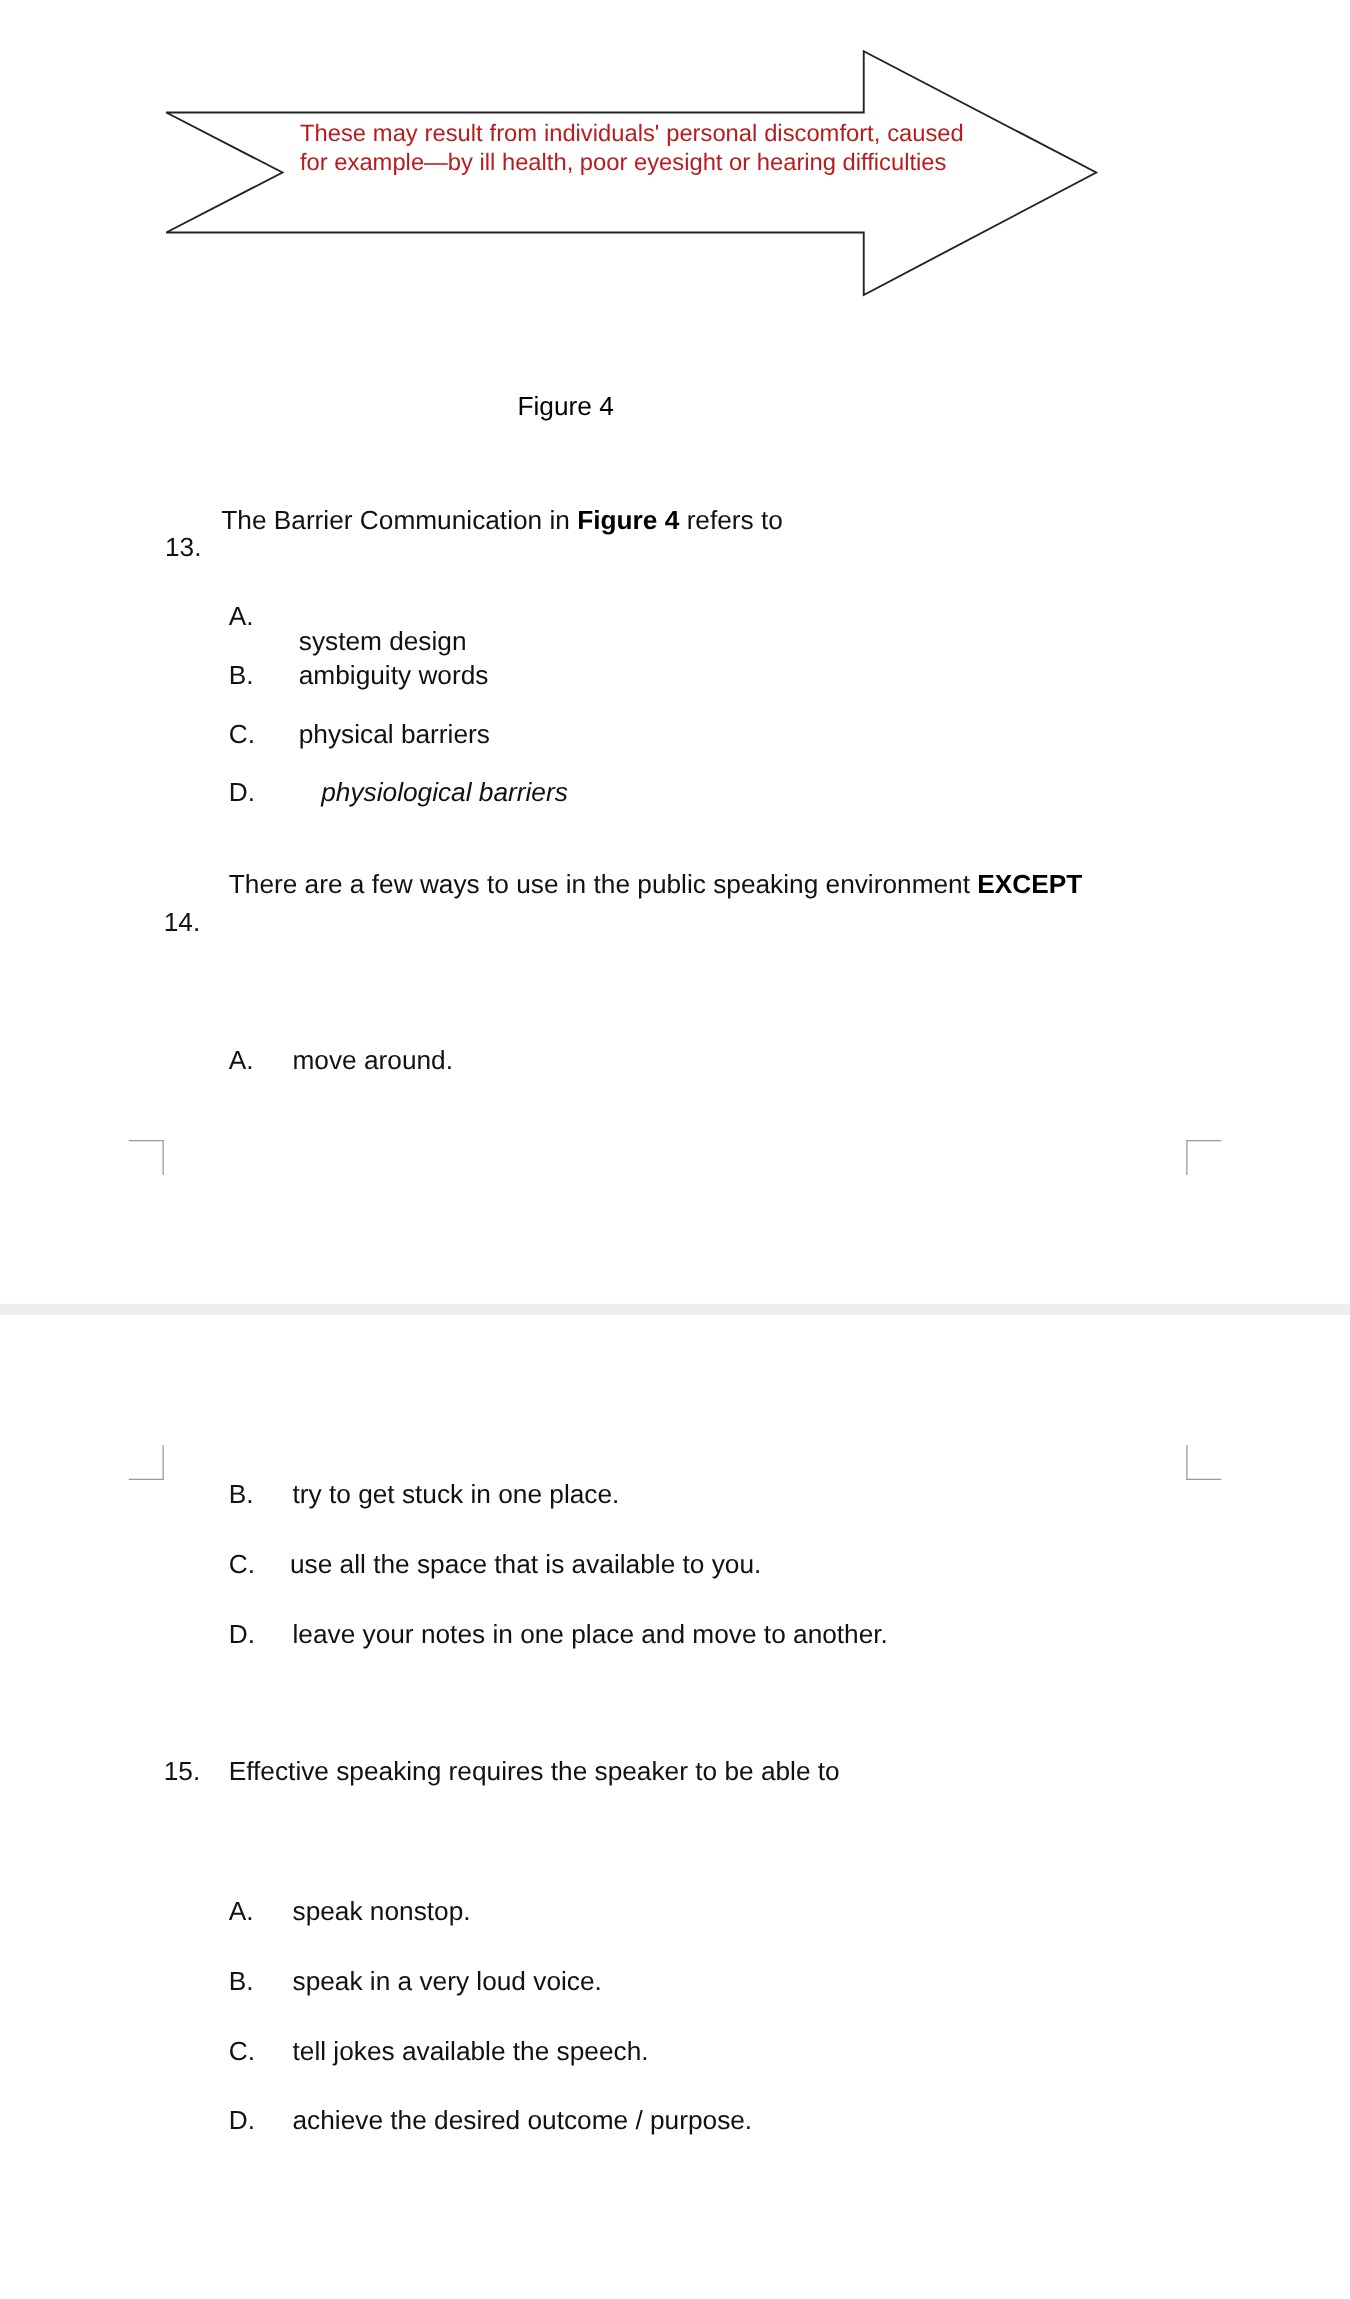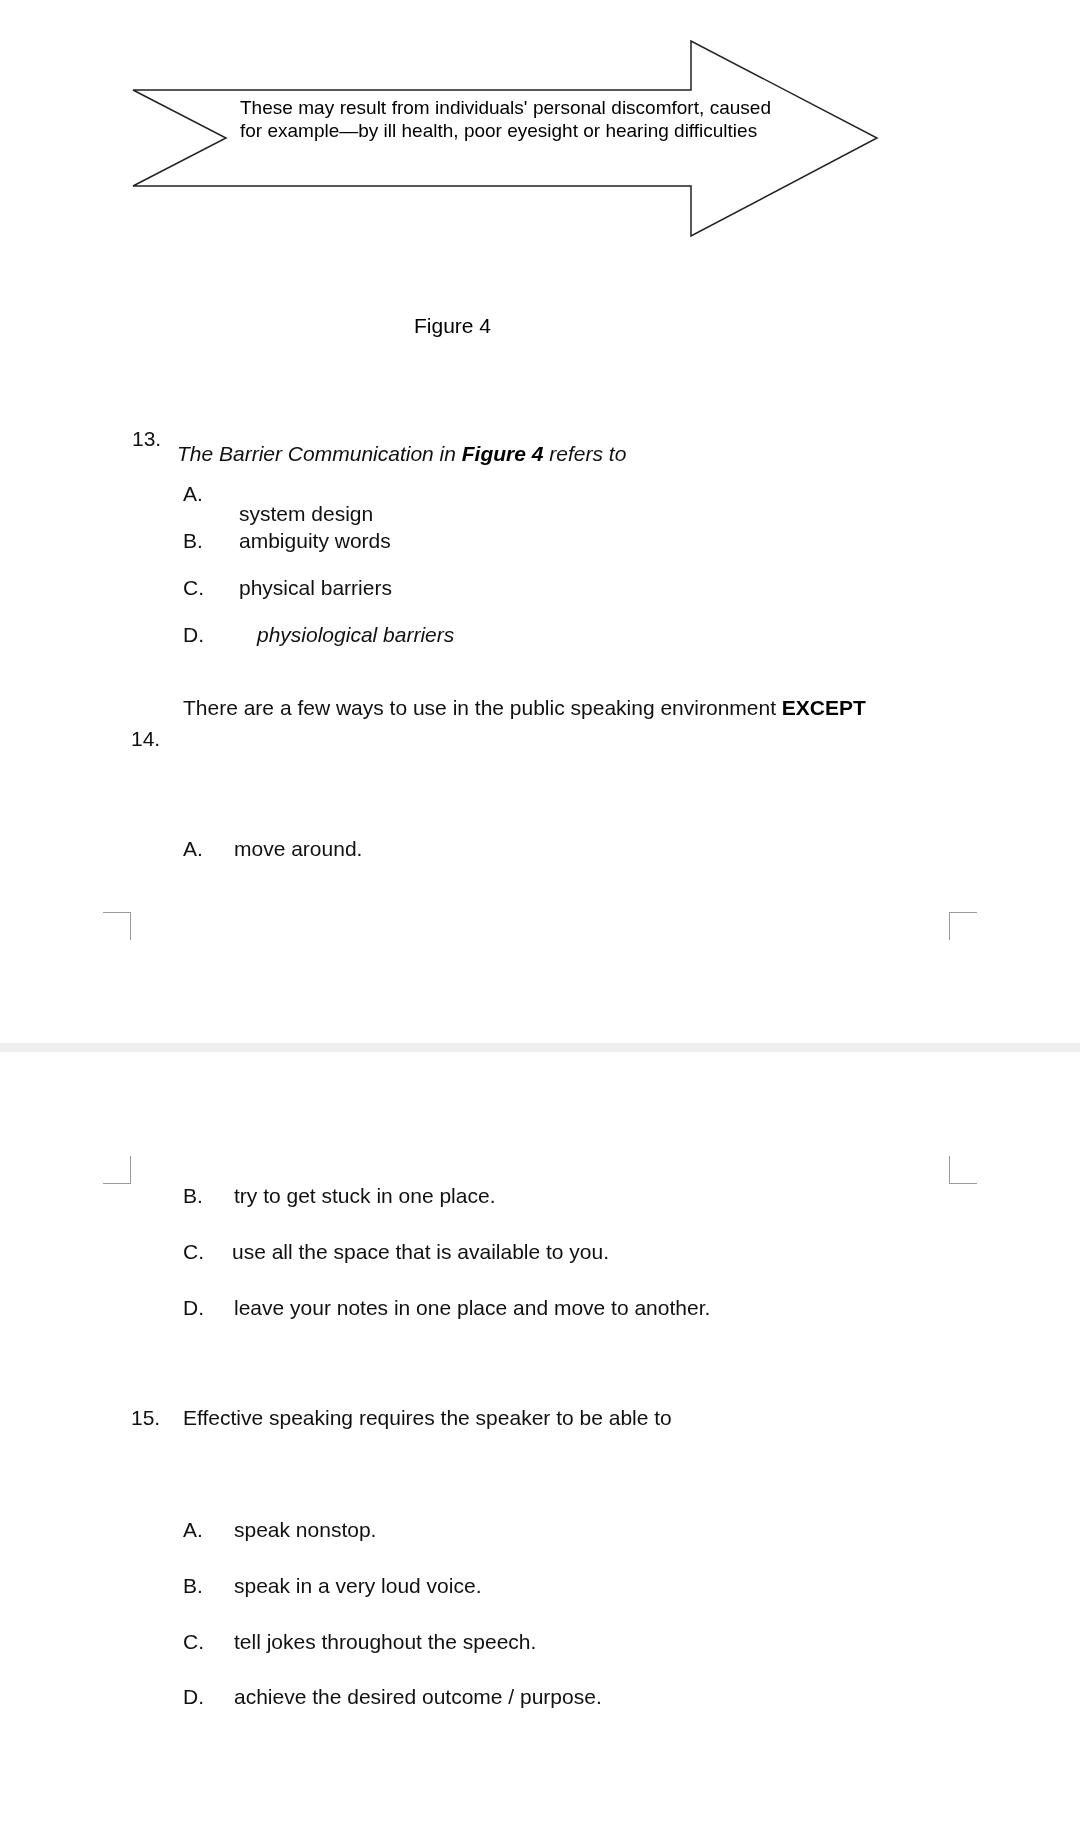--- a/index.html
+++ b/index.html
@@ -6,42 +6,42 @@
     body {
       width: 1080px; height: 1839px; position: relative; overflow: hidden;
       font-family: "Liberation Sans", "DejaVu Sans", sans-serif;
       color: #111111;
     }
     .abs { position: absolute; white-space: nowrap; }
     .arrow-svg { position: absolute; left: 0; top: 0; }
     .arrow-text {
       position: absolute; left: 240px; top: 96px; width: 531px;
       font-size: 19px; line-height: 23px; text-align: justify;
-      text-align-last: left; white-space: normal; color: #000000;
+      text-align-last: left; white-space: normal; color: #b91c1c;
     }
     .figure-caption { font-size: 21px; color: #000; }
     .q-num, .q-text { font-size: 21px; }
     .opt-letter, .opt-text { font-size: 21px; }
     .bold { font-weight: 700; color: #000; }
     .corner { position: absolute; width: 27px; height: 27px; border-color: #9a9a9a; border-style: solid; border-width: 0; }
     .page-gap { position: absolute; left: 0; top: 1043px; width: 1080px; height: 9px; background: #eeeeee; }
   </style>
 </head>
 <body>
 
 <svg class="arrow-svg" width="1080" height="260" viewBox="0 0 1080 260">
   <polygon points="133,90 691,90 691,41 877,138 691,236 691,186 133,186 226,138" fill="#ffffff" stroke="#222222" stroke-width="1.5" stroke-linejoin="miter"></polygon>
 </svg>
 <div class="arrow-text">These may result from individuals' personal discomfort, caused for example—by ill health, poor eyesight or hearing difficulties</div>
 
 <div class="abs figure-caption" style="left:414px; top:314px;">Figure 4</div>
 
 <div>
   <span class="abs q-num" style="left:132px; top:427px;">13.</span>
-  <span class="abs q-text" style="left:177px; top:442px;font-style:italic;"><span>The Barrier Communication in </span><span class="bold">Figure 4</span><span> refers to</span></span>
+  <span class="abs q-text" style="left:177px; top:405px;"><span>The Barrier Communication in </span><span class="bold">Figure 4</span><span> refers to</span></span>
 
   <div>
     <span class="abs opt-letter" style="left:183px; top:482px;">A.</span>
     <span class="abs opt-text" style="left:239px; top:482px;margin-top:20px;">system design</span>
   </div>
   <div>
     <span class="abs opt-letter" style="left:183px; top:529px;">B.</span>
     <span class="abs opt-text" style="left:239px; top:529px;">ambiguity words</span>
   </div>
   <div>
@@ -92,19 +92,19 @@
   <div>
     <span class="abs opt-letter" style="left:183px; top:1518px;">A.</span>
     <span class="abs opt-text" style="left:234px; top:1518px;">speak nonstop.</span>
   </div>
   <div>
     <span class="abs opt-letter" style="left:183px; top:1574px;">B.</span>
     <span class="abs opt-text" style="left:234px; top:1574px;">speak in a very loud voice.</span>
   </div>
   <div>
     <span class="abs opt-letter" style="left:183px; top:1630px;">C.</span>
-    <span class="abs opt-text" style="left:234px; top:1630px;">tell jokes throughout the speech.</span>
+    <span class="abs opt-text" style="left:234px; top:1630px;">tell jokes available the speech.</span>
   </div>
   <div>
     <span class="abs opt-letter" style="left:183px; top:1685px;">D.</span>
     <span class="abs opt-text" style="left:234px; top:1685px;">achieve the desired outcome / purpose.</span>
   </div>
 </div>
 
 </body></html>

